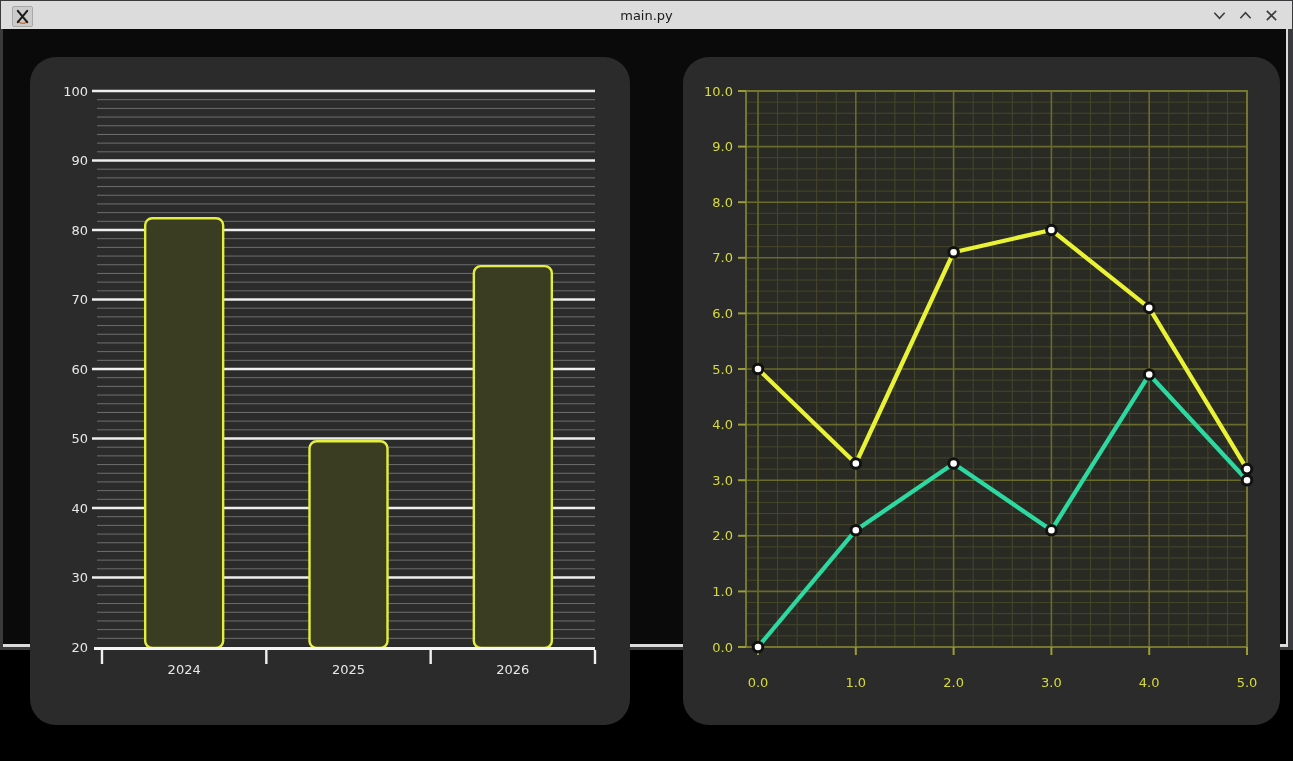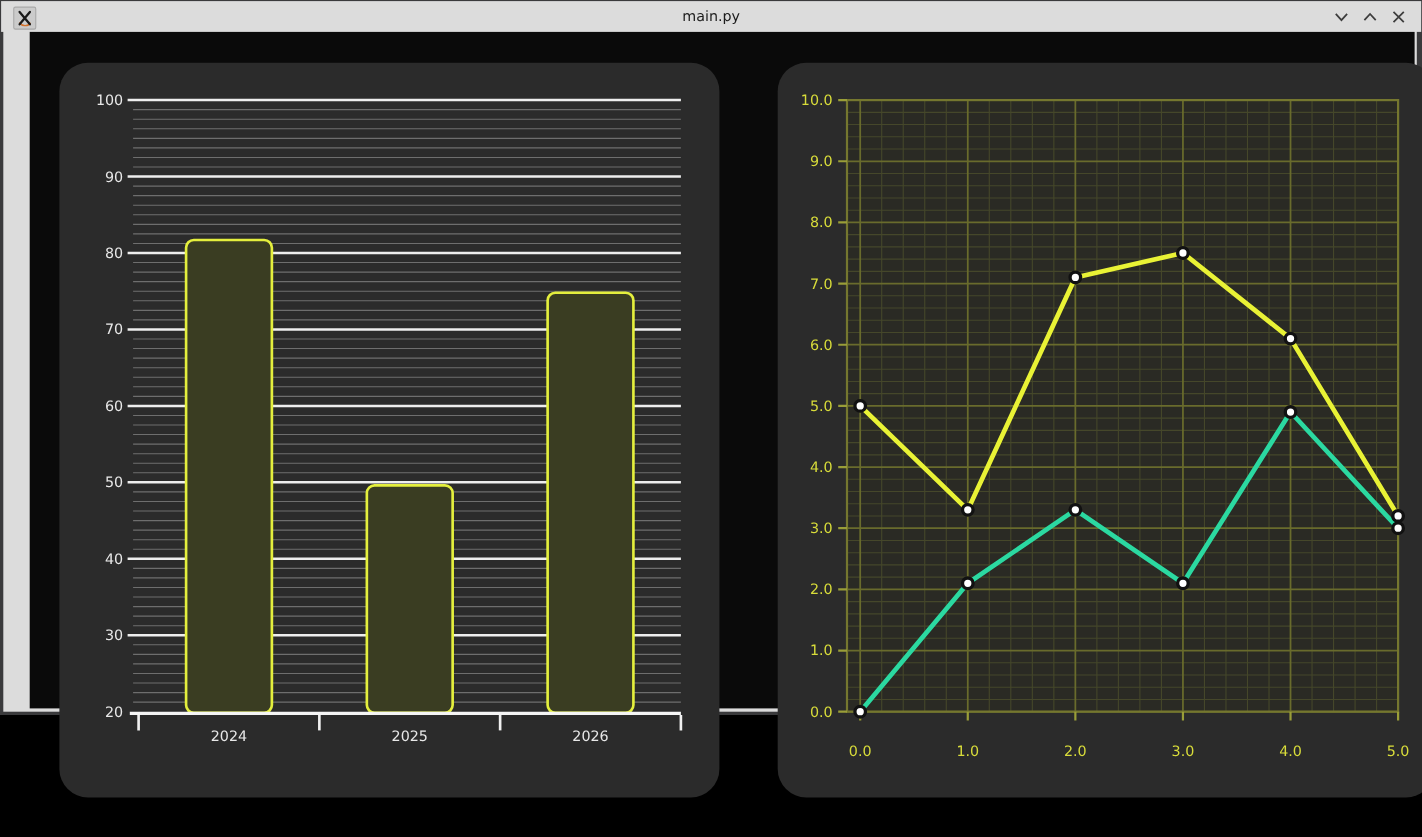--- a/index.html
+++ b/index.html
@@ -6,21 +6,21 @@
   body{width:1293px;height:761px;overflow:hidden;font-family:"DejaVu Sans",sans-serif;}
   .window{position:relative;width:1293px;height:650px;background:#3a3a3c;box-sizing:border-box;}
   .lightframe{position:absolute;left:3px;top:3px;right:5px;bottom:3px;background:#dcdcdc;}
   .titlebar{position:absolute;left:1px;top:1px;right:1px;height:28px;background:#dcdcdc;
             display:flex;align-items:center;}
   .app-icon{position:absolute;left:11px;top:5px;width:19px;height:19px;background:#cbcbcb;
             border:1px solid #a8a8a8;border-radius:2px;display:flex;align-items:center;justify-content:center;}
   .title{position:absolute;left:0;right:0;text-align:center;font-size:13px;color:#1b1b1b;}
   .controls{position:absolute;right:12px;top:0;height:28px;display:flex;align-items:center;gap:9px;}
   .ctrl{width:17px;height:17px;display:flex;align-items:center;justify-content:center;cursor:default;}
-  .content{position:absolute;left:3px;top:29px;right:7px;bottom:6px;background:#0a0a0a;margin-left:24px;}
+  .content{position:absolute;left:3px;top:29px;right:7px;bottom:6px;background:#0a0a0a;}
   .panel{position:absolute;top:28px;height:668px;background:#2b2b2b;border-radius:26px;}
   .panel-left{left:27px;width:600px;}
   .panel-right{left:680px;width:597px;}
   .panel svg{display:block;}
   text.tick{font-family:"DejaVu Sans",sans-serif;font-size:13px;}
 </style>
 </head>
 <body>
 
 <div class="window">

